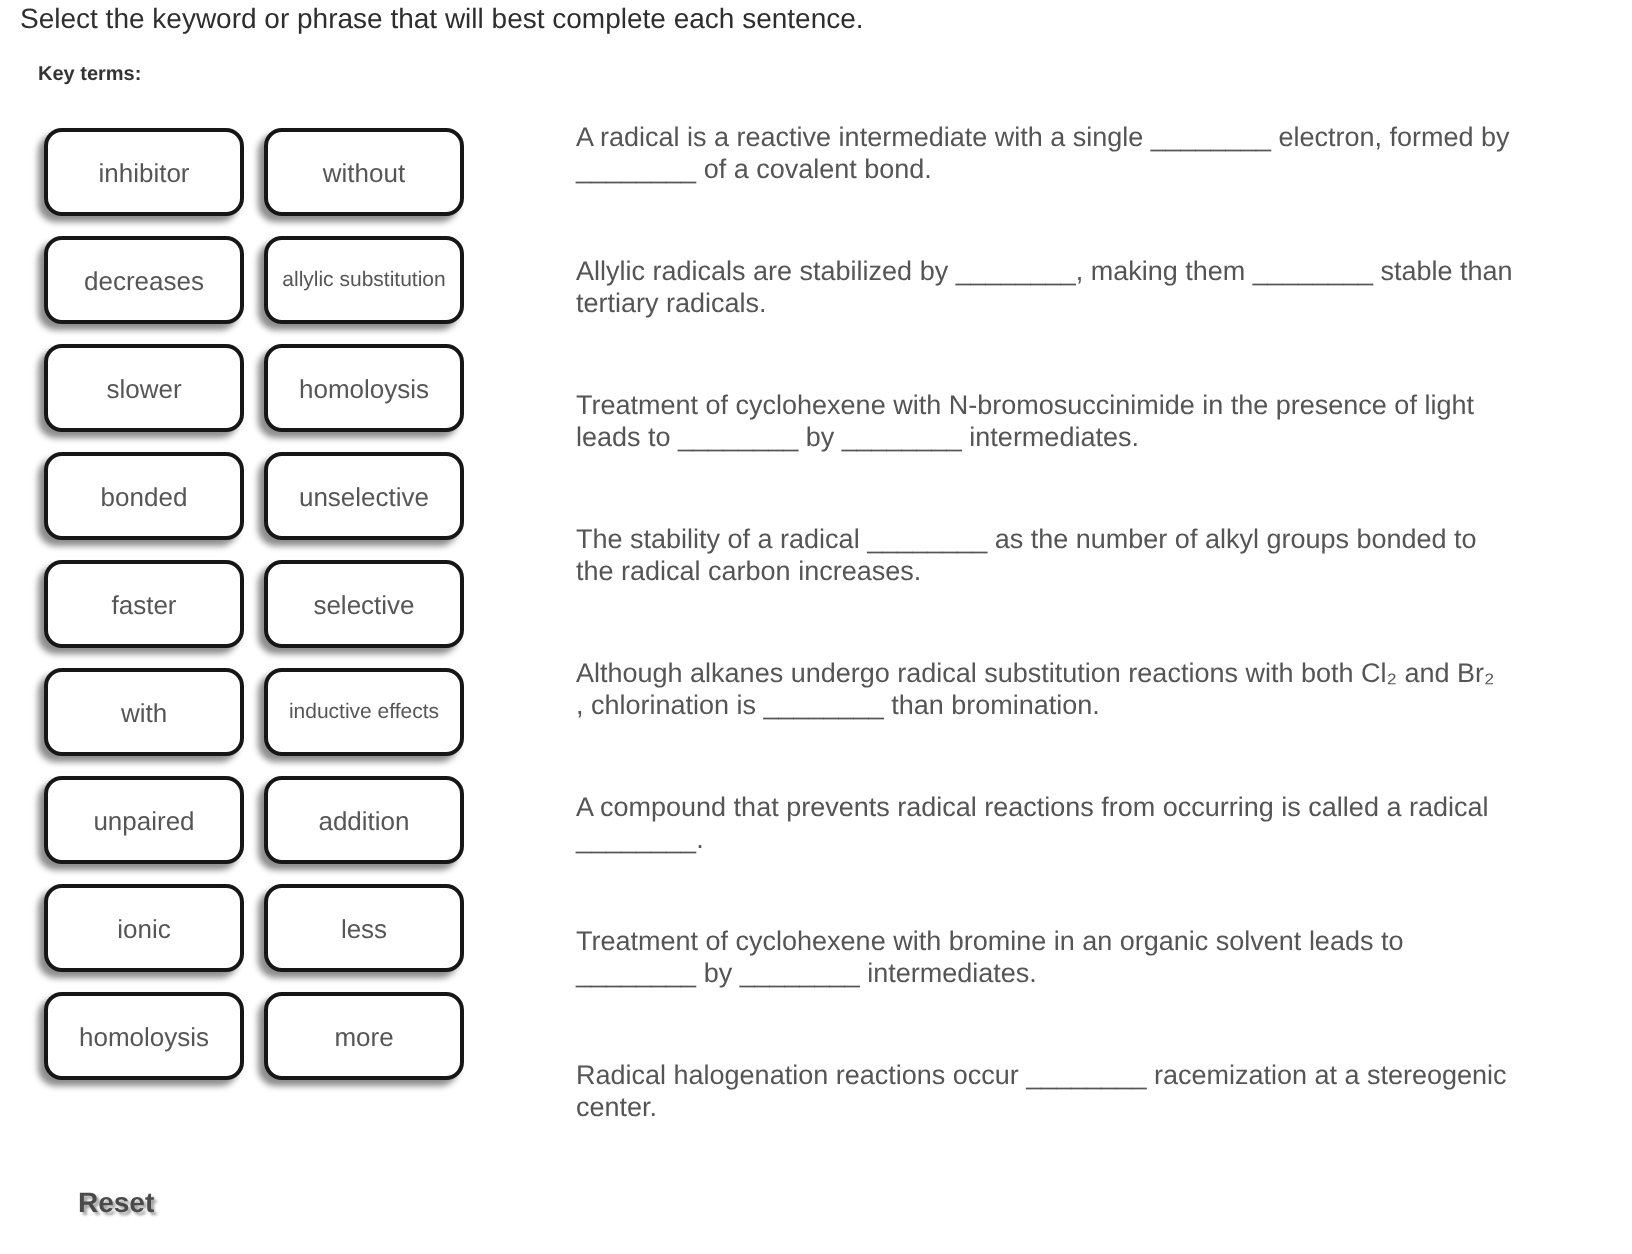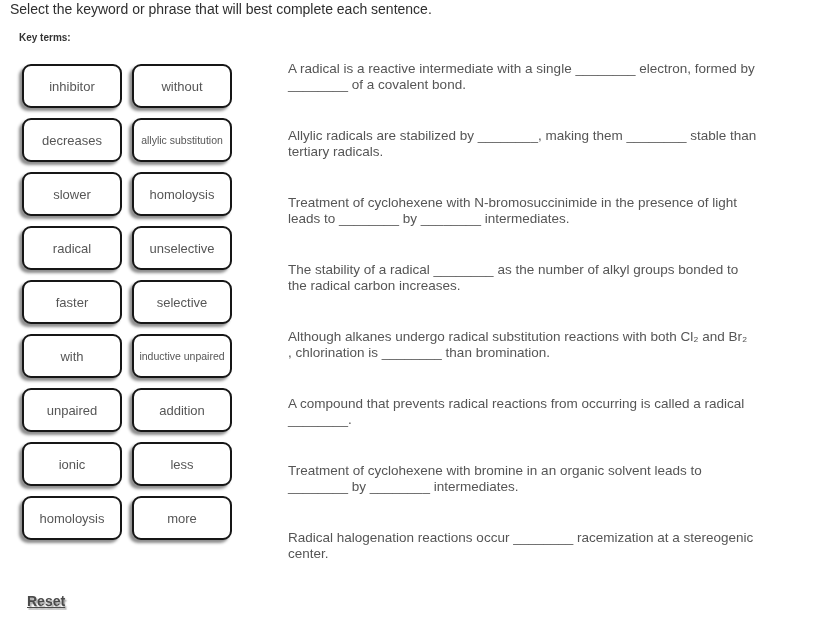--- a/index.html
+++ b/index.html
@@ -32,26 +32,25 @@
     border-radius: 9px;
     box-shadow: -3px 3px 3px rgba(0,0,0,0.45);
     display: flex; align-items: center; justify-content: center;
     text-align: center;
     font-size: 13px; color: #565656;
     cursor: pointer;
     user-select: none;
   }
   .kw-btn.small { font-size: 10.5px; line-height: 11px; padding: 0 2px; }
   .reset-btn {
-    position: absolute; left: 27px; top: 593px;
+    position: absolute; left: 39px; top: 593px;
     font-size: 14px; font-weight: bold; color: #4a4a4a;
     text-shadow: 1.5px 1.5px 1.5px rgba(0,0,0,0.38);
     cursor: pointer;
     user-select: none;
-    text-decoration: underline;
   }
   .sentences {
     position: absolute; left: 288px; top: 47px; width: 487px;
   }
   .sentence {
     font-size: 13.5px; line-height: 16px; color: #555555;
     white-space: pre-line;
     margin: 14px 0 35px 0;
   }
 </style>
@@ -62,26 +61,26 @@
 
 <div class="key-terms-heading">Key terms:</div>
 
 <div class="btn-grid">
   <div class="kw-btn">inhibitor</div>
   <div class="kw-btn">without</div>
   <div class="kw-btn">decreases</div>
   <div class="kw-btn small">allylic substitution</div>
   <div class="kw-btn">slower</div>
   <div class="kw-btn">homoloysis</div>
-  <div class="kw-btn">radical</div>
+  <div class="kw-btn">bonded</div>
   <div class="kw-btn">unselective</div>
   <div class="kw-btn">faster</div>
   <div class="kw-btn">selective</div>
   <div class="kw-btn">with</div>
-  <div class="kw-btn small">inductive unpaired</div>
+  <div class="kw-btn small">inductive effects</div>
   <div class="kw-btn">unpaired</div>
   <div class="kw-btn">addition</div>
   <div class="kw-btn">ionic</div>
   <div class="kw-btn">less</div>
   <div class="kw-btn">homoloysis</div>
   <div class="kw-btn">more</div>
 </div>
 
 <div class="reset-btn">Reset</div>
 

